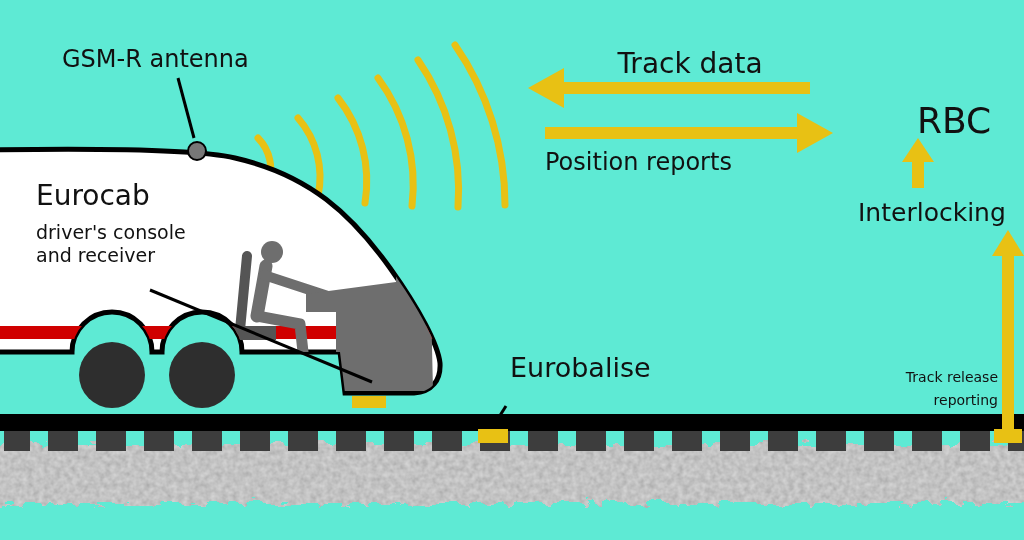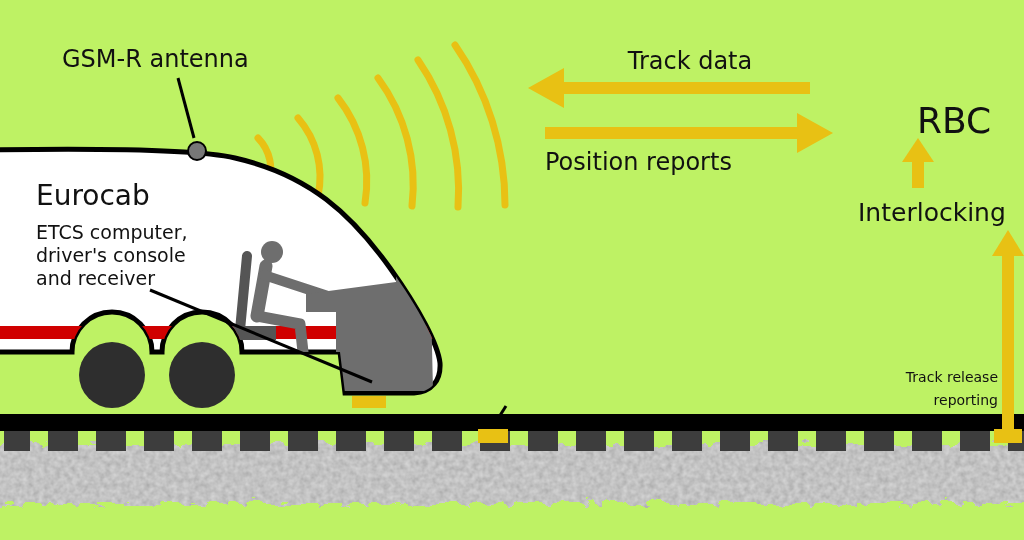--- a/index.html
+++ b/index.html
@@ -1,23 +1,23 @@
 <!DOCTYPE html>
 <html><head>
 <meta charset="utf-8">
 <style>
   html,body{margin:0;padding:0;background:#fff;}
-  #stage{position:relative;width:1024px;height:540px;overflow:hidden;background:#bef264;
+  #stage{position:relative;width:1024px;height:540px;overflow:hidden;background:#5eead4;
          font-family:"DejaVu Sans","Liberation Sans",sans-serif;color:#111;}
   #scene{position:absolute;left:0;top:0;}
   .label{position:absolute;white-space:nowrap;}
   .lbl-gsmr{left:62px;top:45px;font-size:24px;}
   .lbl-eurocab{left:36px;top:179px;font-size:28px;text-align:center;}
   .lbl-eurocab-desc{left:36px;top:221px;font-size:19px;line-height:23px;}
-  .lbl-trackdata{left:565px;top:47px;width:250px;text-align:center;font-size:24px;}
+  .lbl-trackdata{left:565px;top:47px;width:250px;text-align:center;font-size:28px;}
   .lbl-posreports{left:545px;top:148px;width:290px;font-size:24px;}
   .lbl-rbc{left:917px;top:100px;font-size:36px;}
   .lbl-interlocking{left:858px;top:198px;font-size:25px;}
   .lbl-eurobalise{left:510px;top:352px;font-size:27px;}
   .lbl-reportspos{left:510px;top:385px;font-size:18px;}
   .lbl-trackrelease{left:850px;top:366px;width:148px;text-align:right;font-size:14px;line-height:23px;white-space:normal;}
 </style>
 </head>
 <body>
 
@@ -131,33 +131,33 @@
       <line x1="150" y1="290" x2="372" y2="382"></line>
       <line x1="506" y1="406" x2="492" y2="428"></line>
     </g>
   </svg>
 
   <div class="label lbl-gsmr">GSM-R antenna</div>
 
   <div class="label lbl-eurocab">Eurocab</div>
 
   <div class="label lbl-eurocab-desc">
-    <div>ETCS computer,</div>
     <div>driver's console</div>
     <div>and receiver</div>
   </div>
 
   <div class="label lbl-trackdata">Track data</div>
 
   <div class="label lbl-posreports">Position reports</div>
 
   <div class="label lbl-rbc">RBC</div>
 
   <div class="label lbl-interlocking">Interlocking</div>
 
+  <div class="label lbl-eurobalise">Eurobalise</div>
 
 
   <div class="label lbl-trackrelease">
     <div>Track release</div>
     <div>reporting</div>
   </div>
 
 </div>
 
 </body></html>

